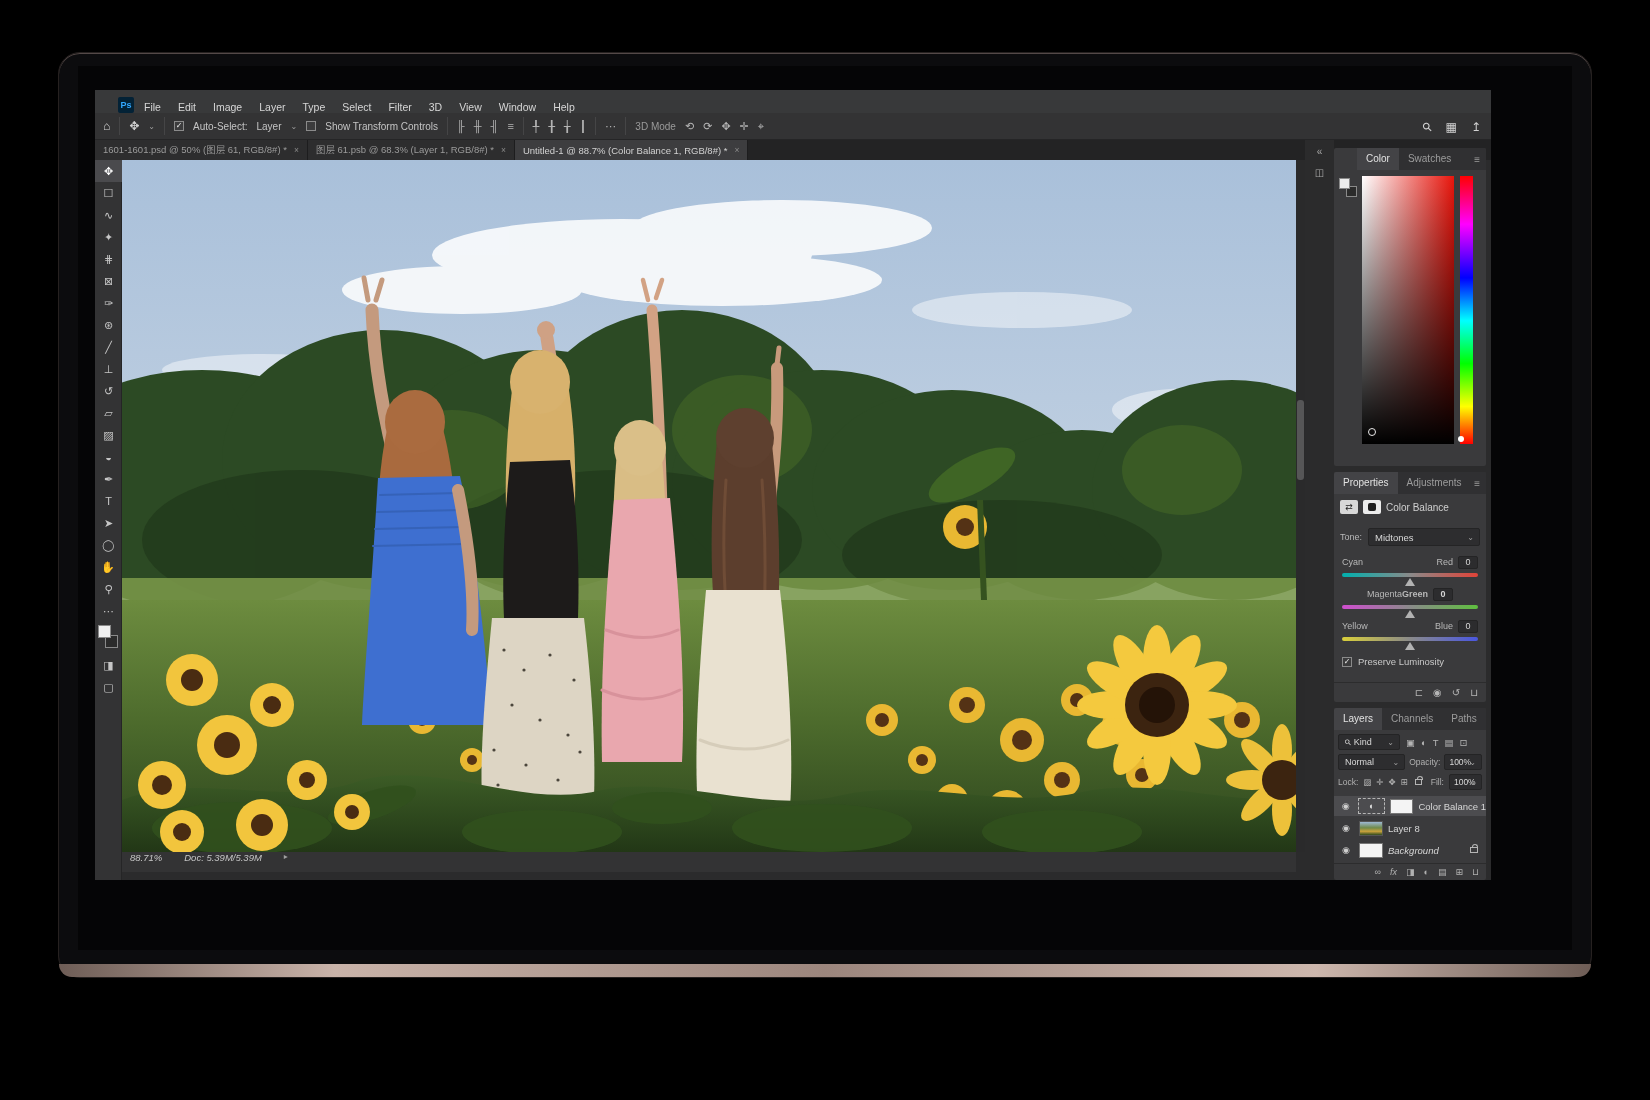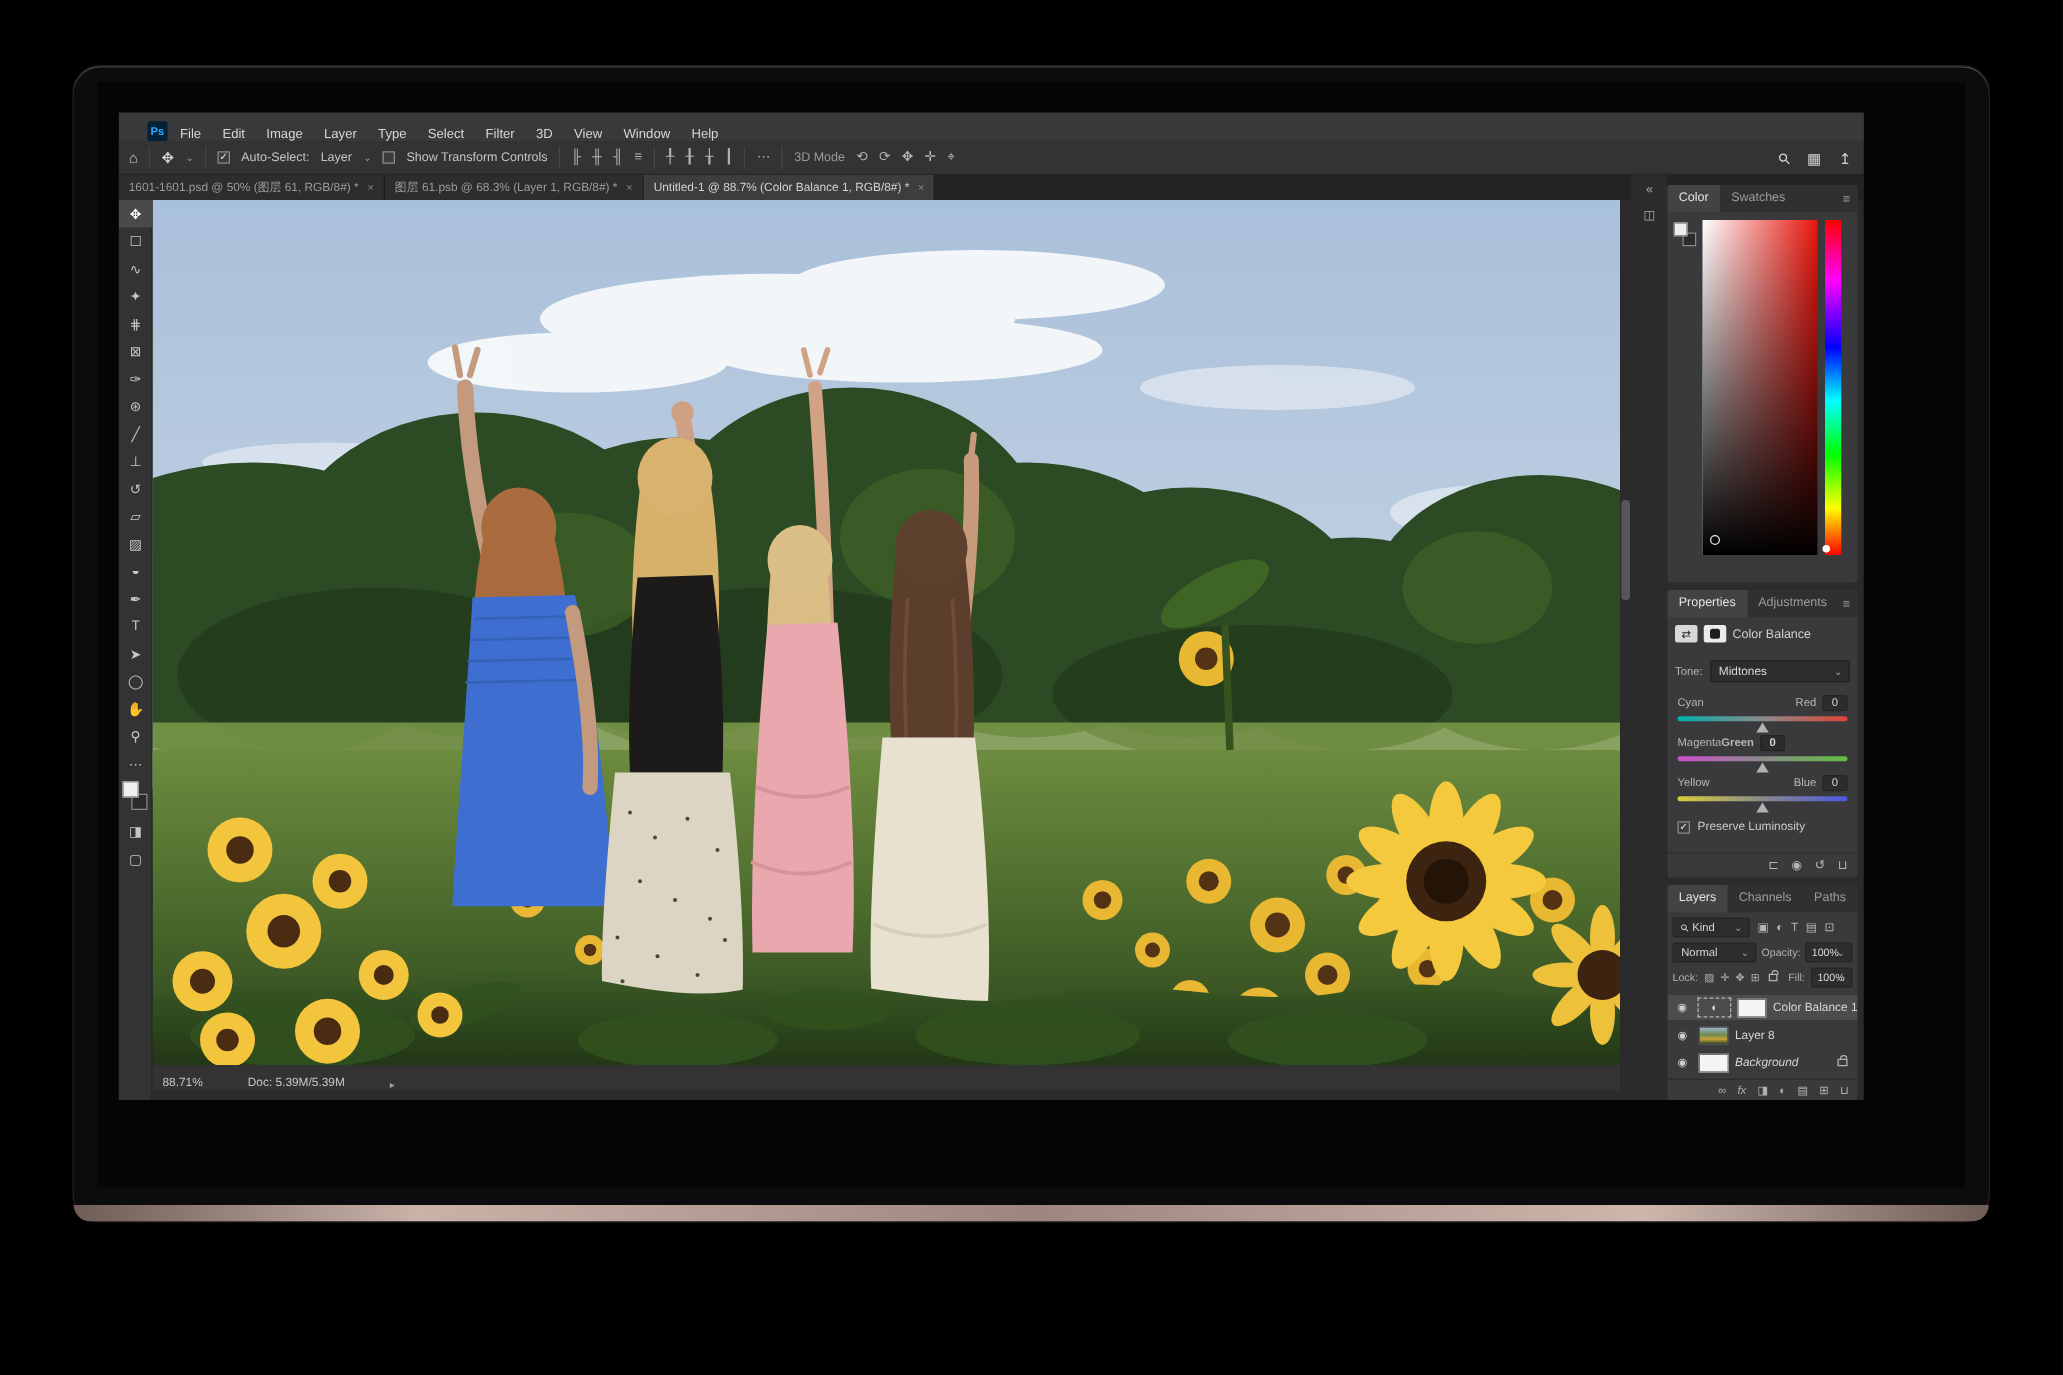--- a/index.html
+++ b/index.html
@@ -43,22 +43,22 @@
   .toolbar{left:0;top:70px;width:27px;height:720px;background:#333334;border-right:1px solid #252526;}
   .tool{width:27px;height:22px;display:flex;align-items:center;justify-content:center;font-size:11px;color:#c6c6c6;}
   .tool.active{background:#4a4a4d;color:#fff;}
   .swatchbox{position:relative;width:27px;height:32px;}
   .sw-front{position:absolute;left:3px;top:3px;width:13px;height:13px;background:#f0f0f0;border:1px solid #8a8a8a;z-index:2;}
   .sw-back{position:absolute;left:10px;top:13px;width:13px;height:13px;background:#2b2b2b;border:1px solid #8a8a8a;}
   
   .canvas{left:27px;top:70px;width:1174px;height:692px;background:#1e1e1e;}
   .vscroll{left:1201px;top:70px;width:9px;height:692px;background:#2a2a2b;}
   .vthumb{left:1px;top:240px;width:7px;height:80px;background:#565657;border-radius:3px;}
-  .statusbar{left:27px;top:762px;width:1174px;height:20px;background:#333334;display:flex;align-items:flex-end;
-       gap:36px;padding-left:8px;font-size:9.5px;color:#c6c6c6;}
+  .statusbar{left:27px;top:762px;width:1174px;height:20px;background:#333334;display:flex;align-items:flex-start;
+       gap:22px;padding-left:8px;font-size:9.5px;color:#c6c6c6;font-style:italic;}
   
   .dockstrip{left:1210px;top:50px;width:29px;height:740px;background:#2b2b2c;display:flex;flex-direction:column;
        align-items:center;padding-top:6px;gap:10px;color:#a9a9a9;}
   
   .panel{left:1239px;width:152px;background:#3a3a3c;border-radius:2px;overflow:hidden;}
   .ptabs{height:22px;background:#303032;display:flex;align-items:center;position:relative;}
   .ptab{padding:0 9px;height:22px;line-height:22px;font-size:10px;color:#9c9c9c;}
   .ptab.active{background:#434346;color:#e2e2e2;}
   .pmenu{position:absolute;right:6px;color:#9c9c9c;font-size:10px;}
   
@@ -444,21 +444,21 @@
       <span>88.71%</span>
       <span>Doc: 5.39M/5.39M</span>
       <span class="chev">▸</span>
     </div>
 
     <div class="abs dockstrip">
       <span>«</span>
       <span>◫</span>
     </div>
 
-    <div class="abs panel" style="top:58px;height:318px;">
+    <div class="abs panel" style="top:58px;height:318px;padding-left:23px;">
       <div class="ptabs">
         <span class="ptab active">Color</span>
         <span class="ptab">Swatches</span>
         <span class="pmenu">≡</span>
       </div>
       <div class="mini-swatch">
         <span class="f"></span>
         <span class="b"></span>
       </div>
       <div class="gradsq"></div>
@@ -489,21 +489,21 @@
       <div class="abs" style="left:8px;right:8px;top:84px;height:12px;display:flex;justify-content:space-between;align-items:center;">
         <span class="sl-label">Cyan</span>
         <span style="display:flex;gap:5px;align-items:center;">
           <span class="sl-label">Red</span>
           <span class="valbox">0</span>
         </span>
       </div>
       <div class="track t1" style="top:101px;"></div>
       <div class="sl-thumb" style="top:106px;"></div>
 
-      <div class="abs" style="left:8px;right:8px;top:116px;height:12px;display:flex;justify-content:flex-start;align-items:center;">
+      <div class="abs" style="left:8px;right:8px;top:116px;height:12px;display:flex;justify-content:center;align-items:center;">
         <span class="sl-label">Magenta</span>
         <span style="display:flex;gap:5px;align-items:center;font-weight:bold;">
           <span class="sl-label">Green</span>
           <span class="valbox">0</span>
         </span>
       </div>
       <div class="track t2" style="top:133px;"></div>
       <div class="sl-thumb" style="top:138px;"></div>
 
       <div class="abs" style="left:8px;right:8px;top:148px;height:12px;display:flex;justify-content:space-between;align-items:center;">

